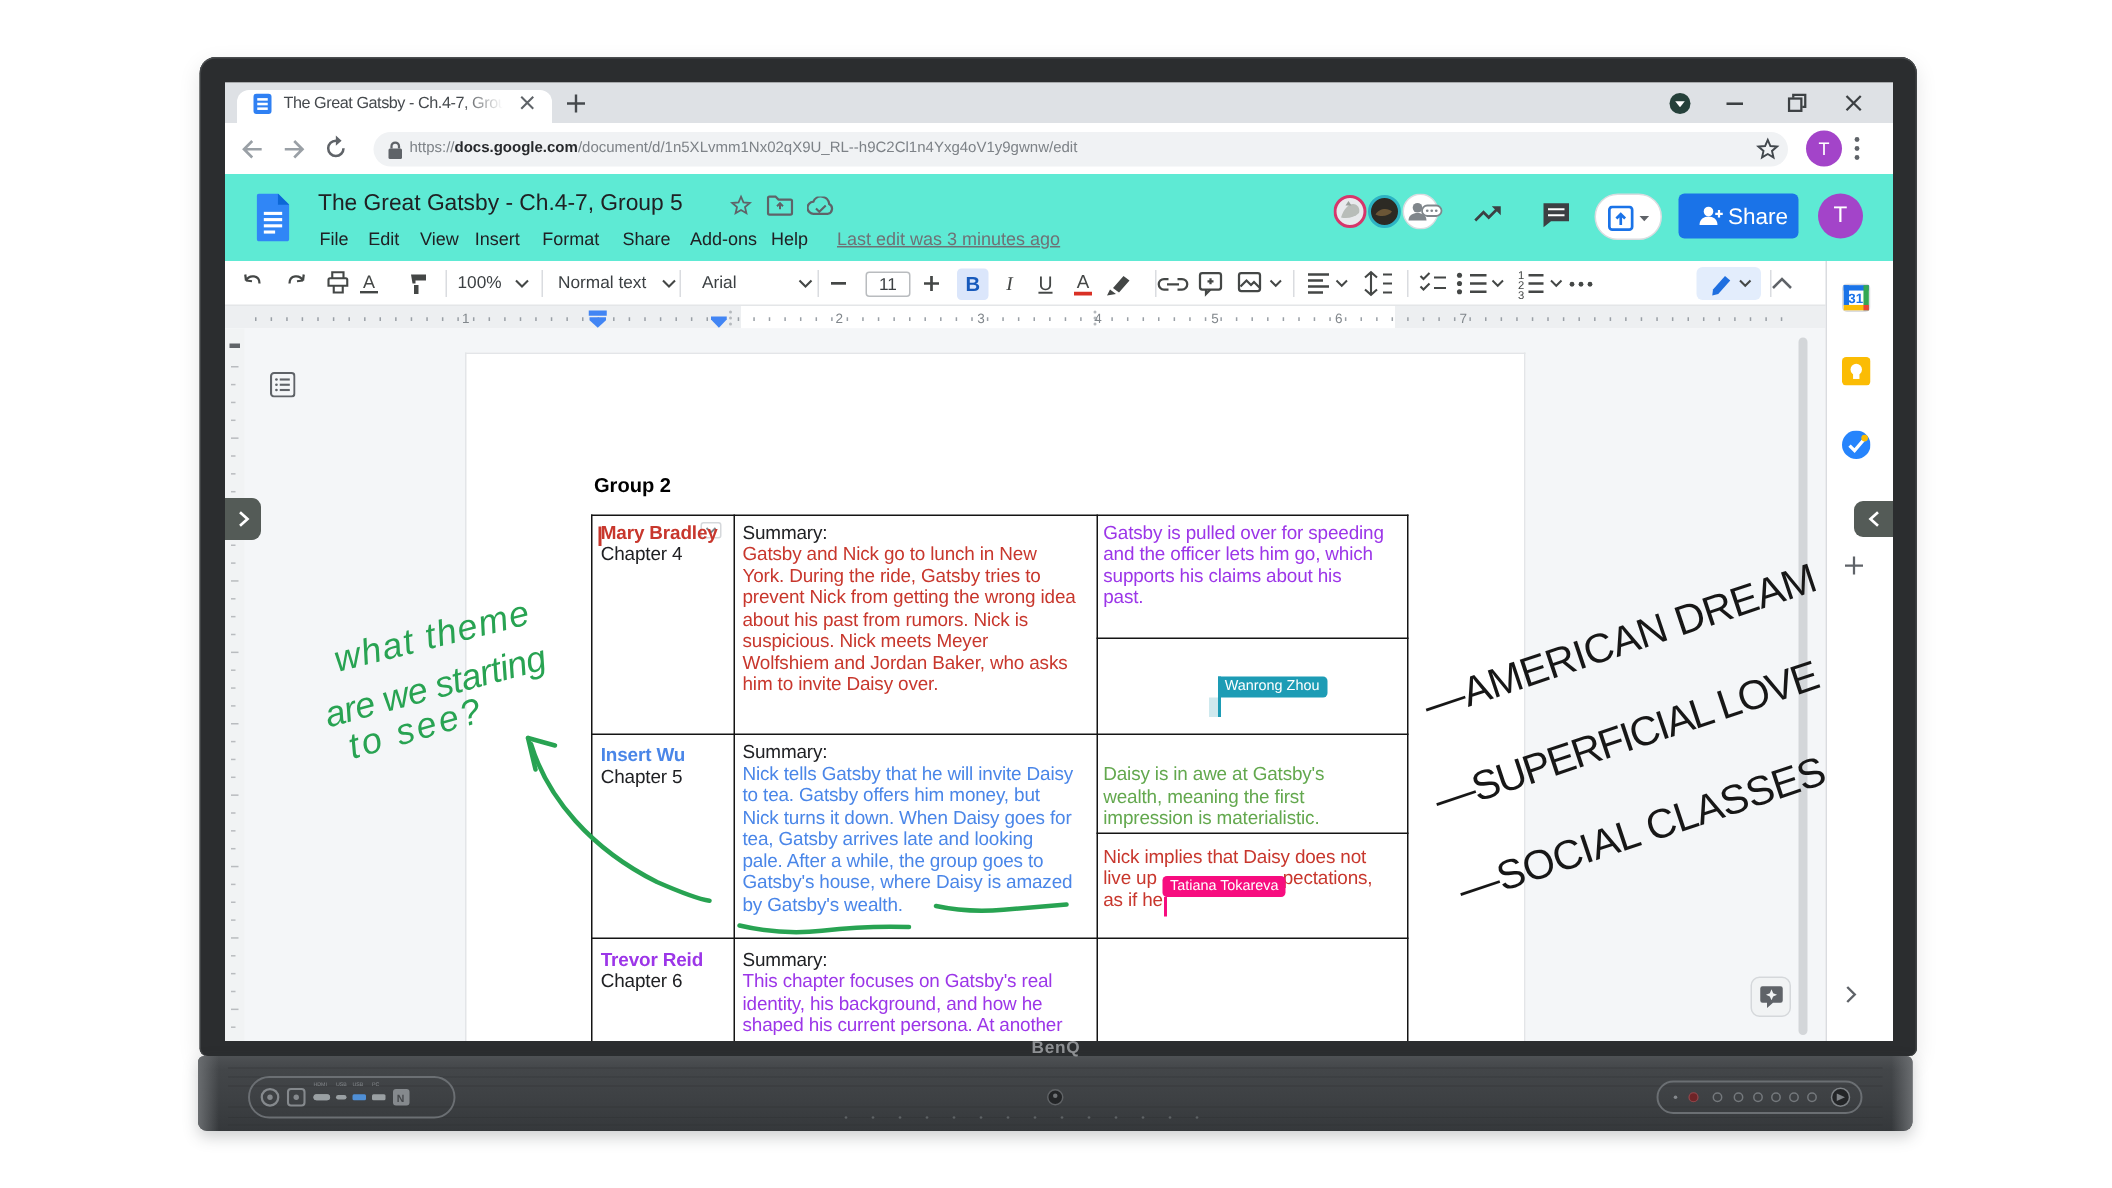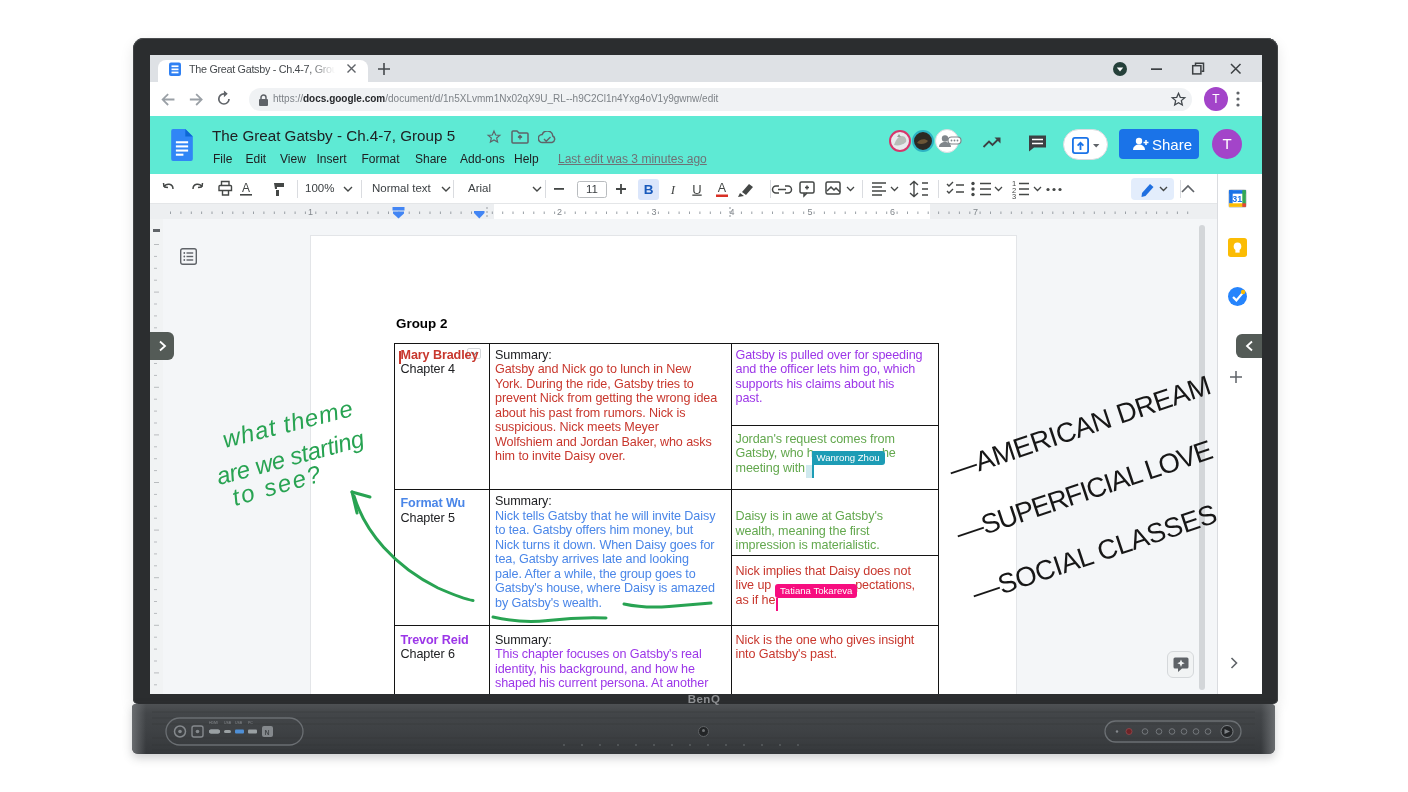--- a/index.html
+++ b/index.html
@@ -513,32 +513,30 @@
       <div class="tline" style="left:627px;top:106.5px;width:1.1px;height:353px"></div>
 
       <div style="position:absolute;left:156px;top:112px;width:14px;height:11px;background:#fff;border:1px solid #d5d8db;border-radius:2px"></div>
       <svg style="position:absolute;left:159px;top:115px" width="8" height="5" viewBox="0 0 8 5">
           <path d="M1 1 l3 3 3-3" stroke="#80868b" stroke-width="1.2" fill="none"></path>
         </svg>
 
       <div style="position:absolute;left:88px;top:115px;width:1.5px;height:13px;background:#c8372d"></div>
 
       <div class="celltxt" style="left:89.5px;top:111.5px"><span class="red" style="font-weight:700">Mary Bradley</span><br>Chapter 4</div>
-      <div class="celltxt" style="left:89.5px;top:260px"><span class="blue" style="font-weight:700">Format Wu</span><br>Chapter 5</div>
+      <div class="celltxt" style="left:89.5px;top:260px"><span class="blue" style="font-weight:700">Insert Wu</span><br>Chapter 5</div>
       <div class="celltxt" style="left:89.5px;top:396.5px"><span class="purple" style="font-weight:700">Trevor Reid</span><br>Chapter 6</div>
 
       <div class="celltxt" style="left:184px;top:111.5px">Summary:<br><span class="red">Gatsby and Nick go to lunch in New<br>York. During the ride, Gatsby tries to<br>prevent Nick from getting the wrong idea<br>about his past from rumors. Nick is<br>suspicious. Nick meets Meyer<br>Wolfshiem and Jordan Baker, who asks<br>him to invite Daisy over.</span></div>
       <div class="celltxt" style="left:184px;top:258px">Summary:<br><span class="blue">Nick tells Gatsby that he will invite Daisy<br>to tea. Gatsby offers him money, but<br>Nick turns it down. When Daisy goes for<br>tea, Gatsby arrives late and looking<br>pale. After a while, the group goes to<br>Gatsby's house, where Daisy is amazed<br>by Gatsby's wealth.</span></div>
       <div class="celltxt" style="left:184px;top:396.5px">Summary:<br><span class="purple">This chapter focuses on Gatsby's real<br>identity, his background, and how he<br>shaped his current persona. At another</span></div>
 
       <div class="celltxt purple" style="left:424.5px;top:111.5px">Gatsby is pulled over for speeding<br>and the officer lets him go, which<br>supports his claims about his<br>past.</div>
-      <div class="celltxt green" style="left:424.5px;top:195.5px">Jordan's request comes from<br>Gatsby, who h<span style="visibility:hidden">xxxxxxxxxxx</span>he<br>meeting with&nbsp;</div>
       <div class="celltxt green" style="left:424.5px;top:273px">Daisy is in awe at Gatsby's<br>wealth, meaning the first<br>impression is materialistic.</div>
       <div class="celltxt red" style="left:424.5px;top:327.5px">Nick implies that Daisy does not<br>live up <span style="visibility:hidden">xxxxxxxxxxxxx</span>pectations,<br>as if he</div>
-      <div class="celltxt red" style="left:424.5px;top:396.5px">Nick is the one who gives insight<br>into Gatsby's past.</div>
 
       <div style="position:absolute;left:495px;top:229px;width:8px;height:12.5px;background:#cfe9ee"></div>
       <div class="flag" style="left:500.5px;top:215px;background:#1d9cb5;border-radius:0 3px 3px 0">Wanrong Zhou</div>
       <div style="position:absolute;left:500.5px;top:215px;width:2.2px;height:26.5px;background:#1d9cb5"></div>
       <div class="flag" style="left:464px;top:348px;background:#f70d7f;border-radius:3px">Tatiana Tokareva</div>
       <div style="position:absolute;left:464.5px;top:361.5px;width:2.2px;height:13px;background:#f70d7f"></div>
     </div>
   </div>
   <div id="sidebar">
     <svg style="position:absolute;left:9.5px;top:14.5px" width="19" height="19" viewBox="0 0 17 17">

